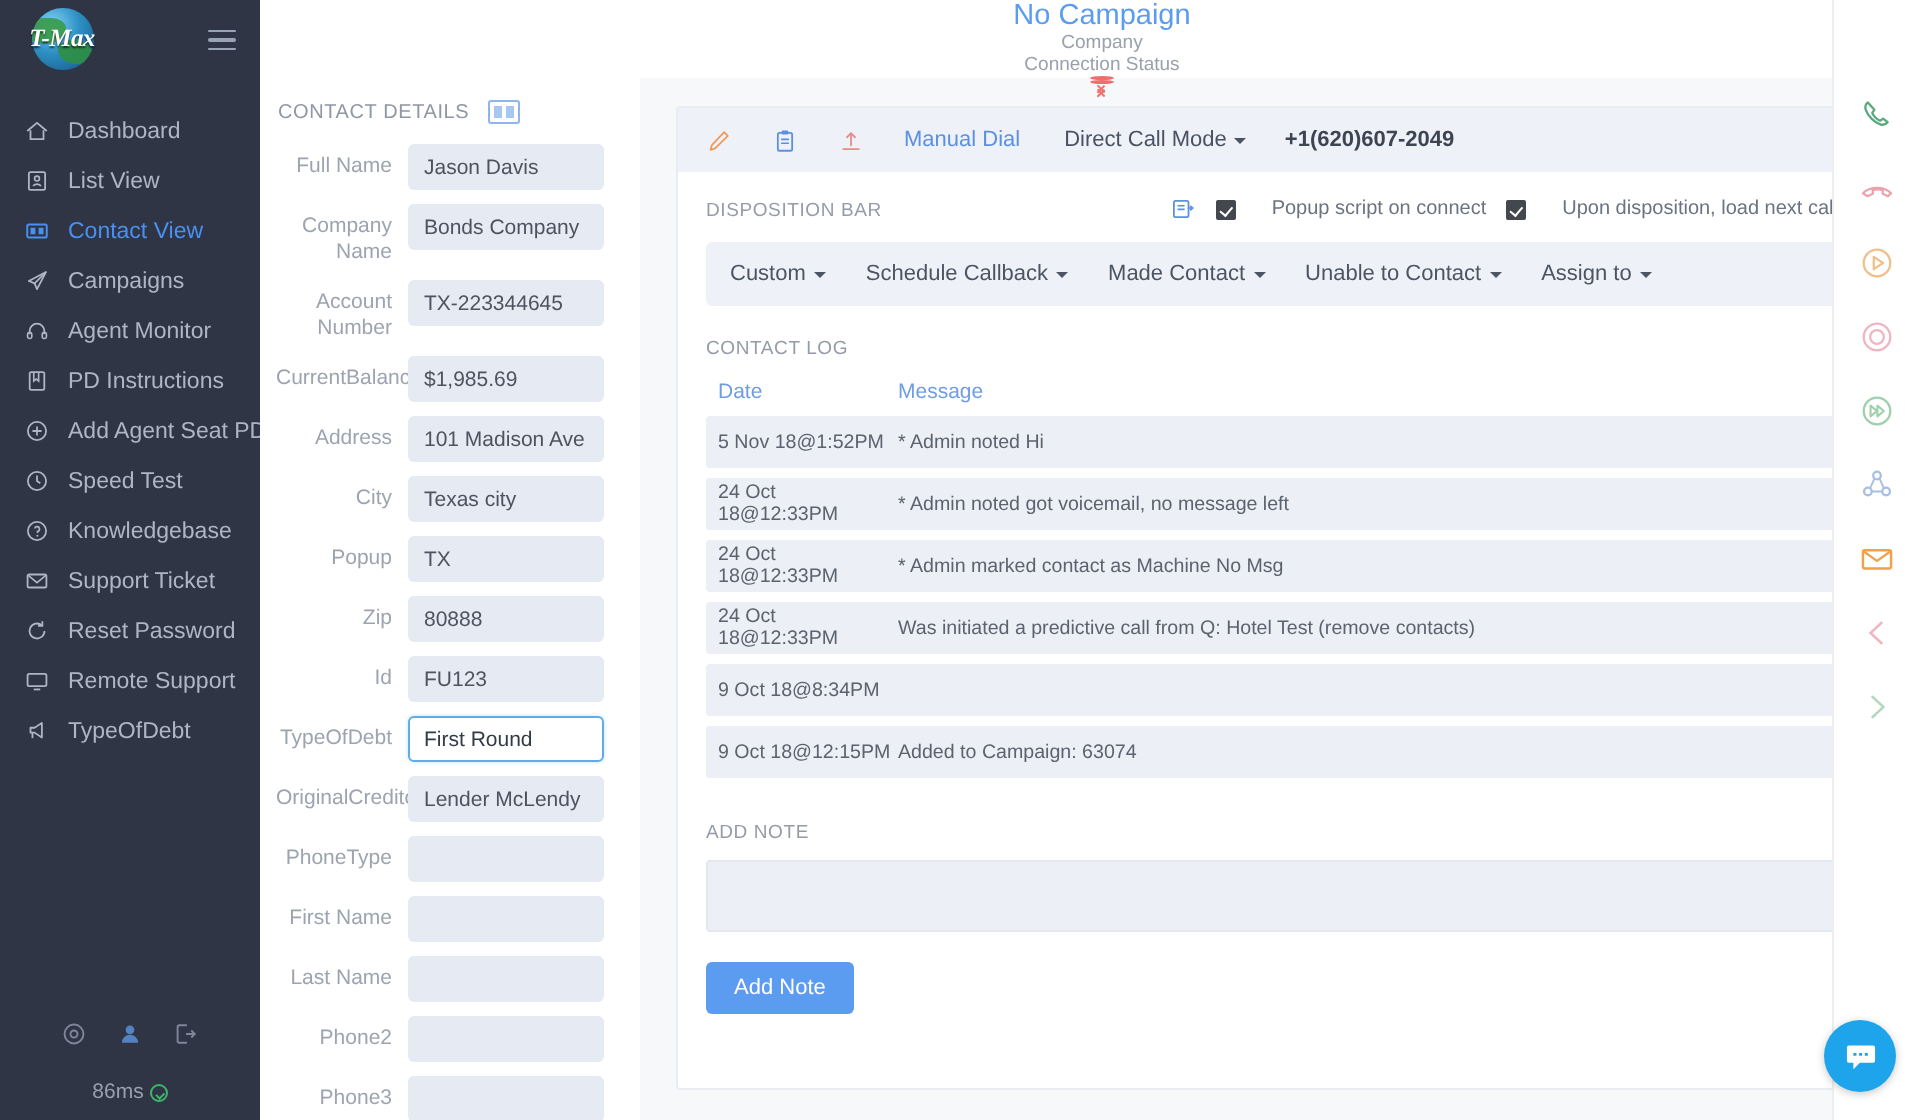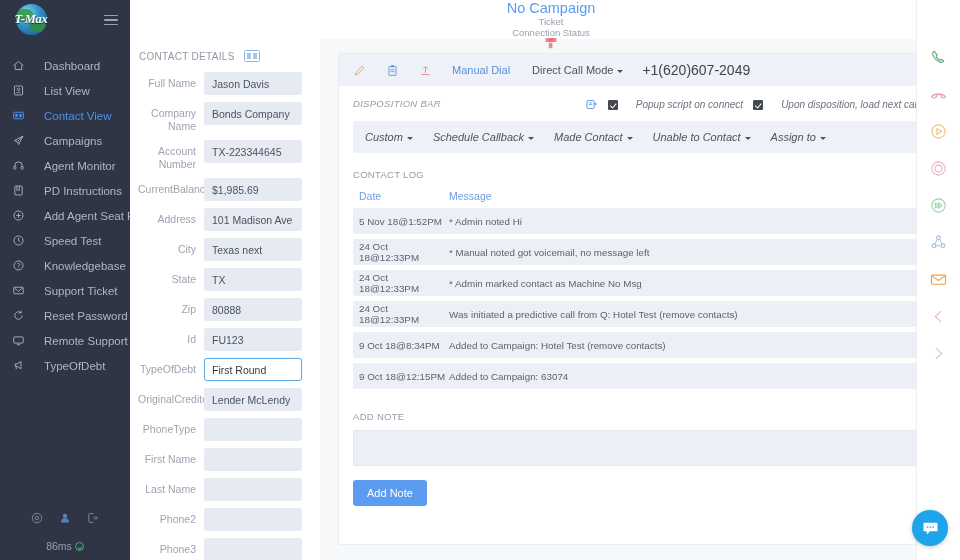--- a/index.html
+++ b/index.html
@@ -60,21 +60,21 @@
     display: flex; align-items: center;
     height: 25px; padding-left: 12px;
     color: #aeb6c5; font-size: 11.5px; cursor: pointer;
   }
   .nav-item.active { color: #4a90f0; }
   .nav-item .ic {
     width: 20px; flex: 0 0 20px;
     display: flex; align-items: center; justify-content: flex-start;
   }
   .nav-item .ic svg { display: block; }
-  .nav-item .lbl { margin-left: 12px; white-space: nowrap; text-align: right; }
+  .nav-item .lbl { margin-left: 2px; white-space: nowrap; text-align: right; }
 
   .sb-bottom {
     position: absolute; left: 0; bottom: 8px; width: 130px;
     text-align: center;
   }
   .sb-icons {
     display: flex; justify-content: center; gap: 14px;
     margin-bottom: 11px;
   }
   .sb-icons .si { cursor: pointer; opacity: .85; }
@@ -175,24 +175,24 @@
     color: #5b90e0; font-size: 11px; margin-right: 22px; cursor: pointer;
   }
   .dialbar .mode {
     color: #4a5262; font-size: 11px; margin-right: 5px; cursor: pointer;
   }
   .caret {
     display: inline-block; width: 0; height: 0; margin-left: 4px;
     border-left: 3.4px solid transparent; border-right: 3.4px solid transparent;
     border-top: 3.8px solid currentColor; vertical-align: middle;
   }
-  .dialbar .phone { color: #3d4452; font-size: 14px; margin-left: 14px; }
+  .dialbar .phone { color: #3d4452; font-size: 11px; margin-left: 14px; font-weight: bold; }
 
   .disp-head {
-    display: flex; align-items: flex-start; padding: 12px 14px 0 14px; font-style: italic;
+    display: flex; align-items: flex-end; padding: 12px 14px 0 14px;
   }
   .disp-title { color: #959ca8; font-size: 9.5px; letter-spacing: .3px; }
   .disp-right {
     margin-left: auto; display: flex; align-items: center; gap: 10px;
   }
   .scr-ic { cursor: pointer; display: flex; }
   .cb-wrap {
     display: flex; align-items: center; gap: 18px;
     font-size: 10px; color: #6b7380; cursor: pointer;
   }
@@ -210,21 +210,20 @@
   }
 
   .dispbar {
     margin: 10px 14px 0 14px; background: #eef1f7;
     border-radius: 3px; height: 32px;
     display: flex; align-items: center; padding: 0 12px;
   }
   .dispbar .dbtn {
     color: #4d5462; font-size: 11px; margin-right: 20px; cursor: pointer;
     white-space: nowrap;
-    font-style: italic;
   }
 
   .log-title {
     color: #959ca8; font-size: 9.5px; letter-spacing: .3px;
     margin: 16px 0 0 14px;
   }
   .log-head {
     display: flex; margin: 10px 14px 6px 14px;
     color: #6f9de4; font-size: 10.5px;
   }
@@ -453,21 +452,21 @@
         <span>86ms</span>
         <span class="dotok"></span>
       </div>
     </div>
   </div>
 
   <div class="main">
 
     <div class="topbar">
       <span class="tb-title">No Campaign</span>
-      <span class="tb-sub">Ticket</span>
+      <span class="tb-sub">Company</span>
       <span class="tb-sub">Connection Status</span>
       <span class="tb-x"></span>
       <span class="tb-x"></span>
     </div>
 
     <div class="body-row">
 
       <div class="contact-col">
         <div class="cd-head">
           <span>CONTACT DETAILS</span>
@@ -492,24 +491,24 @@
         <div class="field">
           <div class="flabel">CurrentBalance</div>
           <div class="fval">$1,985.69</div>
         </div>
         <div class="field">
           <div class="flabel">Address</div>
           <div class="fval">101 Madison Ave</div>
         </div>
         <div class="field">
           <div class="flabel">City</div>
-          <div class="fval">Texas next</div>
-        </div>
-        <div class="field">
-          <div class="flabel">State</div>
+          <div class="fval">Texas city</div>
+        </div>
+        <div class="field">
+          <div class="flabel">Popup</div>
           <div class="fval">TX</div>
         </div>
         <div class="field">
           <div class="flabel">Zip</div>
           <div class="fval">80888</div>
         </div>
         <div class="field">
           <div class="flabel">Id</div>
           <div class="fval">FU123</div>
         </div>
@@ -606,33 +605,32 @@
             <span class="h-date">Date</span>
             <span>Message</span>
           </div>
 
           <div class="log-row">
             <span class="c-date">5 Nov 18@1:52PM</span>
             <span class="c-msg">* Admin noted Hi</span>
           </div>
           <div class="log-row">
             <span class="c-date">24 Oct 18@12:33PM</span>
-            <span class="c-msg">* Manual noted got voicemail, no message left</span>
+            <span class="c-msg">* Admin noted got voicemail, no message left</span>
           </div>
           <div class="log-row">
             <span class="c-date">24 Oct 18@12:33PM</span>
             <span class="c-msg">* Admin marked contact as Machine No Msg</span>
           </div>
           <div class="log-row">
             <span class="c-date">24 Oct 18@12:33PM</span>
             <span class="c-msg">Was initiated a predictive call from Q: Hotel Test (remove contacts)</span>
           </div>
           <div class="log-row">
             <span class="c-date">9 Oct 18@8:34PM</span>
-            <span class="c-msg">Added to Campaign: Hotel Test (remove contacts)</span>
           </div>
           <div class="log-row">
             <span class="c-date">9 Oct 18@12:15PM</span>
             <span class="c-msg">Added to Campaign: 63074</span>
           </div>
 
           <div class="note-title">ADD NOTE</div>
           <textarea class="note-box" placeholder="" style=""></textarea>
           <button class="add-note">Add Note</button>
 

